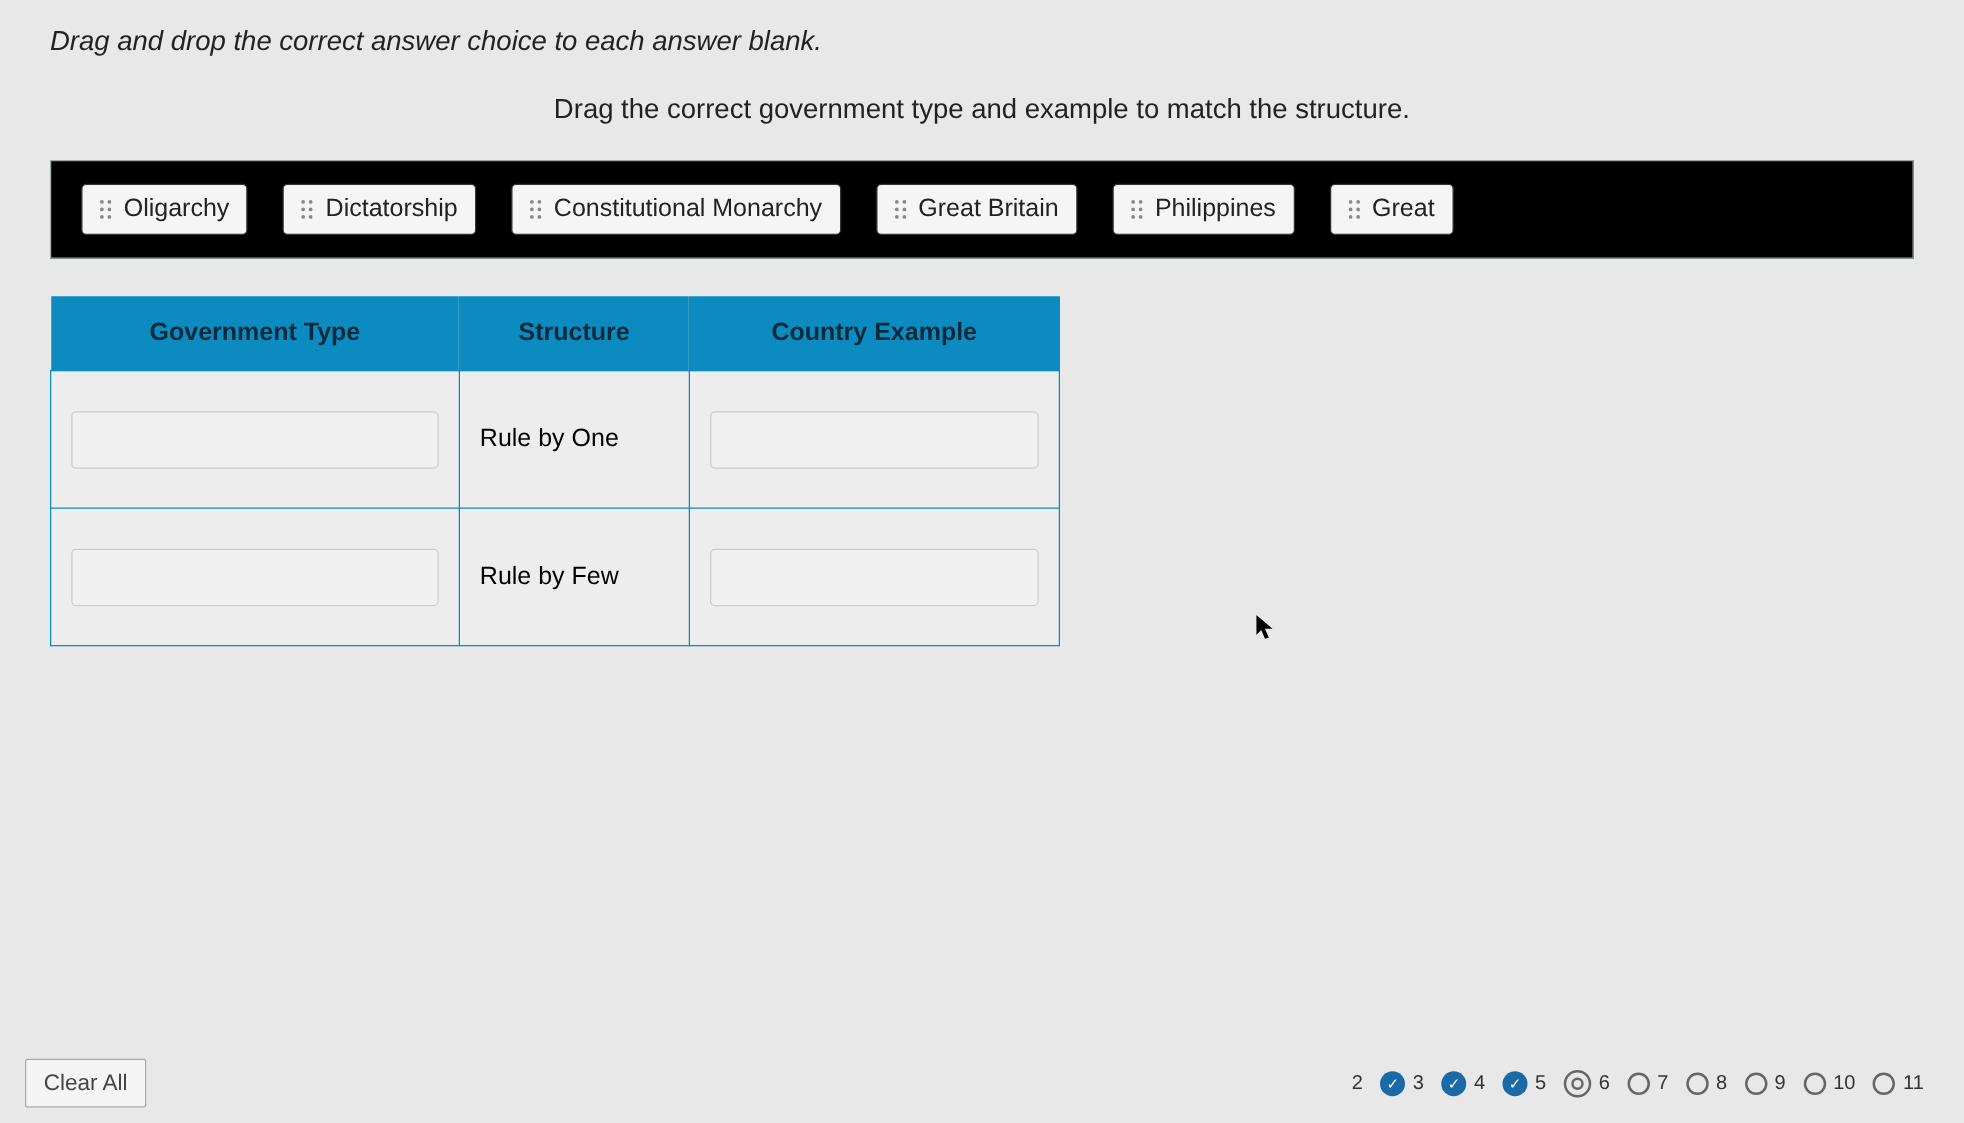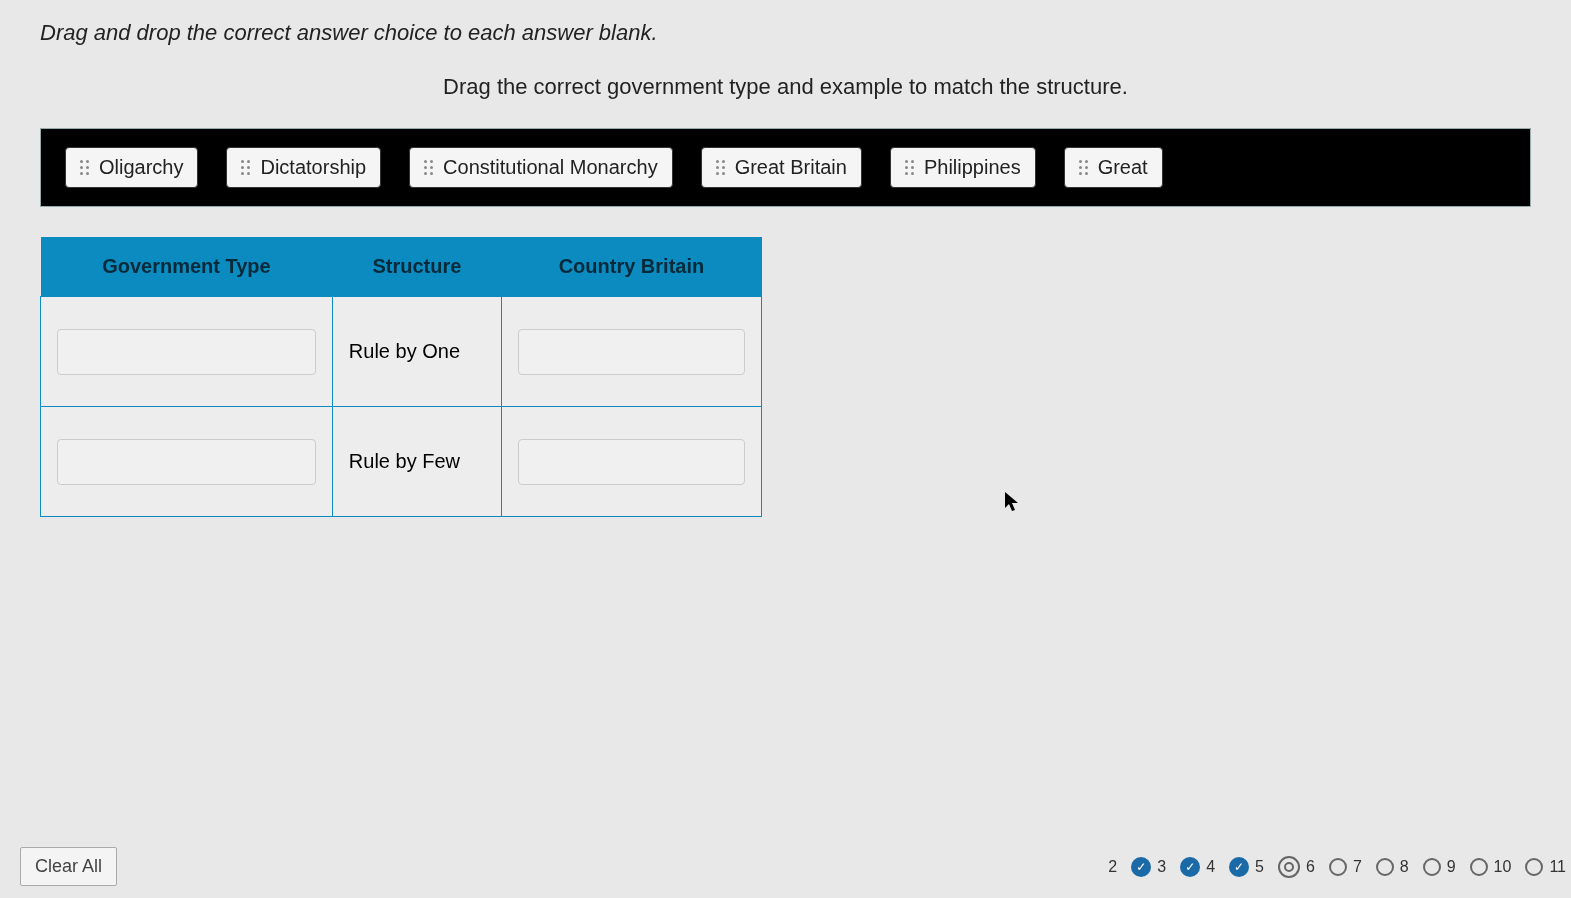--- a/index.html
+++ b/index.html
@@ -52,21 +52,21 @@
     grid-template-rows: repeat(3, 3px);
     gap: 3px;
     width: 9px;
     height: 15px;
   }
   .drag-icon span {
     width: 3px; height: 3px; background: #888; border-radius: 50%;
   }
   table.answer-table {
     border-collapse: collapse;
-    width: 722px;
+    width: 808px;
   }
   table.answer-table thead th {
     background: #0b8bc0;
     color: #062a3a;
     font-weight: bold;
     font-size: 20px;
     padding: 18px 10px;
     border: none;
     text-align: center;
   }
@@ -83,21 +83,21 @@
     border: 1px solid #ccc;
     border-radius: 4px;
     background: #f0f0f0;
     height: 46px;
     width: 100%;
   }
   .footer {
     position: absolute;
     bottom: 12px;
     left: 20px;
-    right: 5px;
+    right: 32px;
     display: flex;
     align-items: center;
     justify-content: space-between;
   }
   .clear-all {
     border: 1px solid #aaa;
     background: #f4f4f4;
     padding: 8px 14px;
     font-size: 18px;
     color: #444;
@@ -205,21 +205,21 @@
       </span>
     <span>Great</span>
   </div>
 </div>
 
 <table class="answer-table">
   <thead>
     <tr>
       <th style="width:320px;">Government Type</th>
       <th style="width:180px;">Structure</th>
-      <th style="width:290px;">Country Britain</th>
+      <th style="width:290px;">Country Example</th>
     </tr>
   </thead>
   <tbody>
     <tr>
       <td>
           <div class="drop-slot"></div>
         </td>
       <td>Rule by One</td>
       <td>
           <div class="drop-slot"></div>

